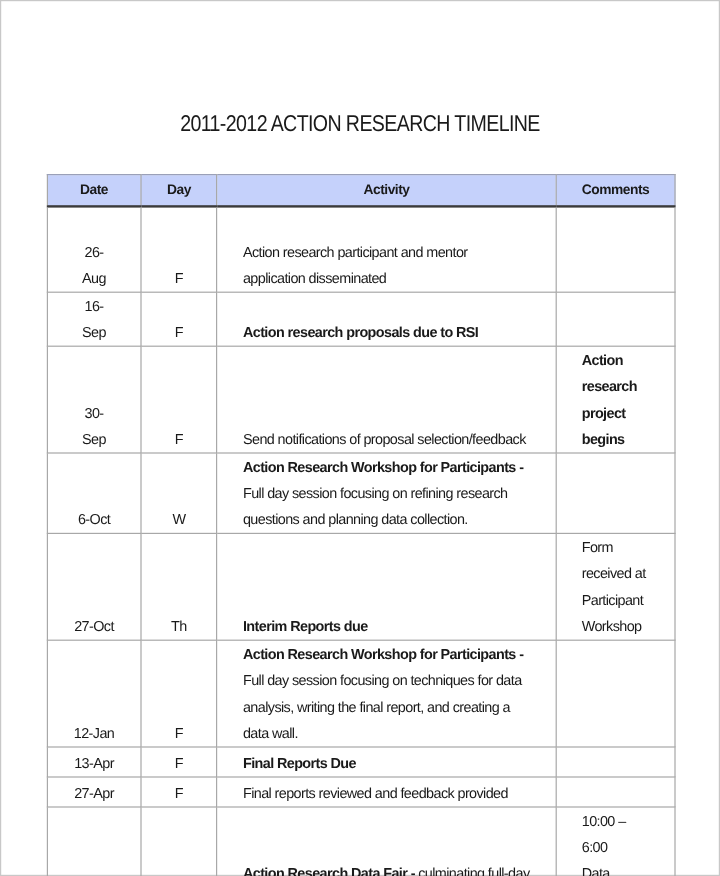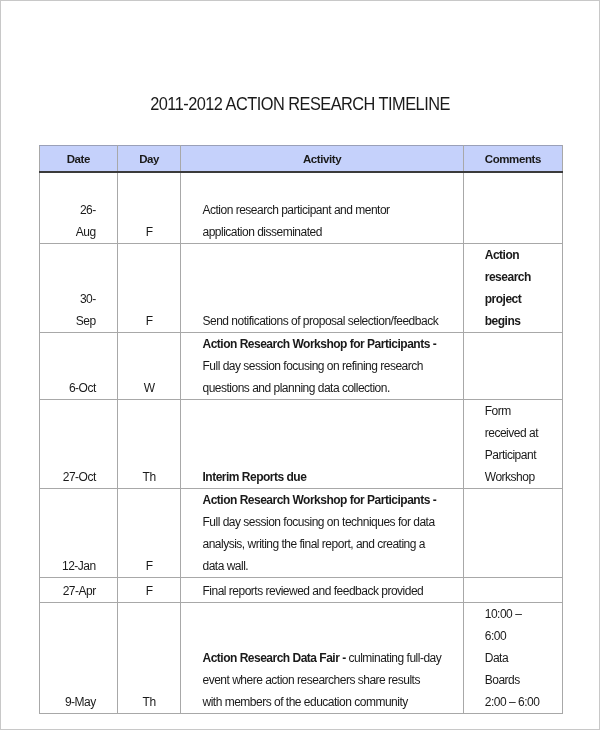--- a/index.html
+++ b/index.html
@@ -35,21 +35,21 @@
   }
   table.timeline thead th {
     background: #c5d1fb;
     font-weight: bold;
     height: 25px;
     border-bottom: 2px solid #3b3b3b;
     border-top: 1px solid #9aa0b8;
     font-size: 11.5px;
     letter-spacing: -0.4px;
   }
-  td.col-date { width: 38px; text-align: right; vertical-align: bottom; }
+  td.col-date { width: 38px; text-align: center; vertical-align: bottom; }
   td.col-day  { width: 21px; text-align: center; vertical-align: bottom; }
   td.col-activity { width: 282px; vertical-align: bottom; }
   td.col-comments { vertical-align: bottom; }
   .cell-text { display: inline-block; letter-spacing: -0.5px; font-size: 12px; }
   .bold { font-weight: bold; }
   tr.h1 td { height: 24px; }
   tr.h2 td { height: 46px; }
   tr.h3 td { height: 70px; }
 </style>
 </head>
@@ -70,20 +70,26 @@
   </thead>
   <tbody>
 
     <tr class="h3" style="height:59px">
       <td class="col-date"><span class="cell-text">26-Aug</span></td>
       <td class="col-day"><span class="cell-text">F</span></td>
       <td class="col-activity"><span class="cell-text">Action research participant and mentor application disseminated</span></td>
       <td class="col-comments"></td>
     </tr>
 
+    <tr class="h1">
+      <td class="col-date"><span class="cell-text">16-Sep</span></td>
+      <td class="col-day"><span class="cell-text">F</span></td>
+      <td class="col-activity"><span class="cell-text bold">Action research proposals due to RSI</span></td>
+      <td class="col-comments"></td>
+    </tr>
 
     <tr style="height:27px">
       <td class="col-date"><span class="cell-text">30-Sep</span></td>
       <td class="col-day"><span class="cell-text">F</span></td>
       <td class="col-activity"><span class="cell-text">Send notifications of proposal selection/feedback</span></td>
       <td class="col-comments"><span class="cell-text bold">Action research project begins</span></td>
     </tr>
 
     <tr class="h2" style="height:49px">
       <td class="col-date"><span class="cell-text">6-Oct</span></td>
@@ -103,20 +109,26 @@
     <tr class="h2" style="height:51px">
       <td class="col-date"><span class="cell-text">12-Jan</span></td>
       <td class="col-day"><span class="cell-text">F</span></td>
       <td class="col-activity"><span class="cell-text"><span class="bold">Action Research Workshop for Participants -</span><span> Full day session focusing on techniques for data analysis, writing the final report, and creating a data wall.</span></span></td>
       <td class="col-comments"></td>
     </tr>
 
 
 
 
+    <tr class="h1">
+      <td class="col-date"><span class="cell-text">13-Apr</span></td>
+      <td class="col-day"><span class="cell-text">F</span></td>
+      <td class="col-activity"><span class="cell-text bold">Final Reports Due</span></td>
+      <td class="col-comments"></td>
+    </tr>
 
     <tr class="h1">
       <td class="col-date"><span class="cell-text">27-Apr</span></td>
       <td class="col-day"><span class="cell-text">F</span></td>
       <td class="col-activity"><span class="cell-text">Final reports reviewed and feedback provided</span></td>
       <td class="col-comments"></td>
     </tr>
 
     <tr class="h3" style="height:66px">
       <td class="col-date"><span class="cell-text">9-May</span></td>

